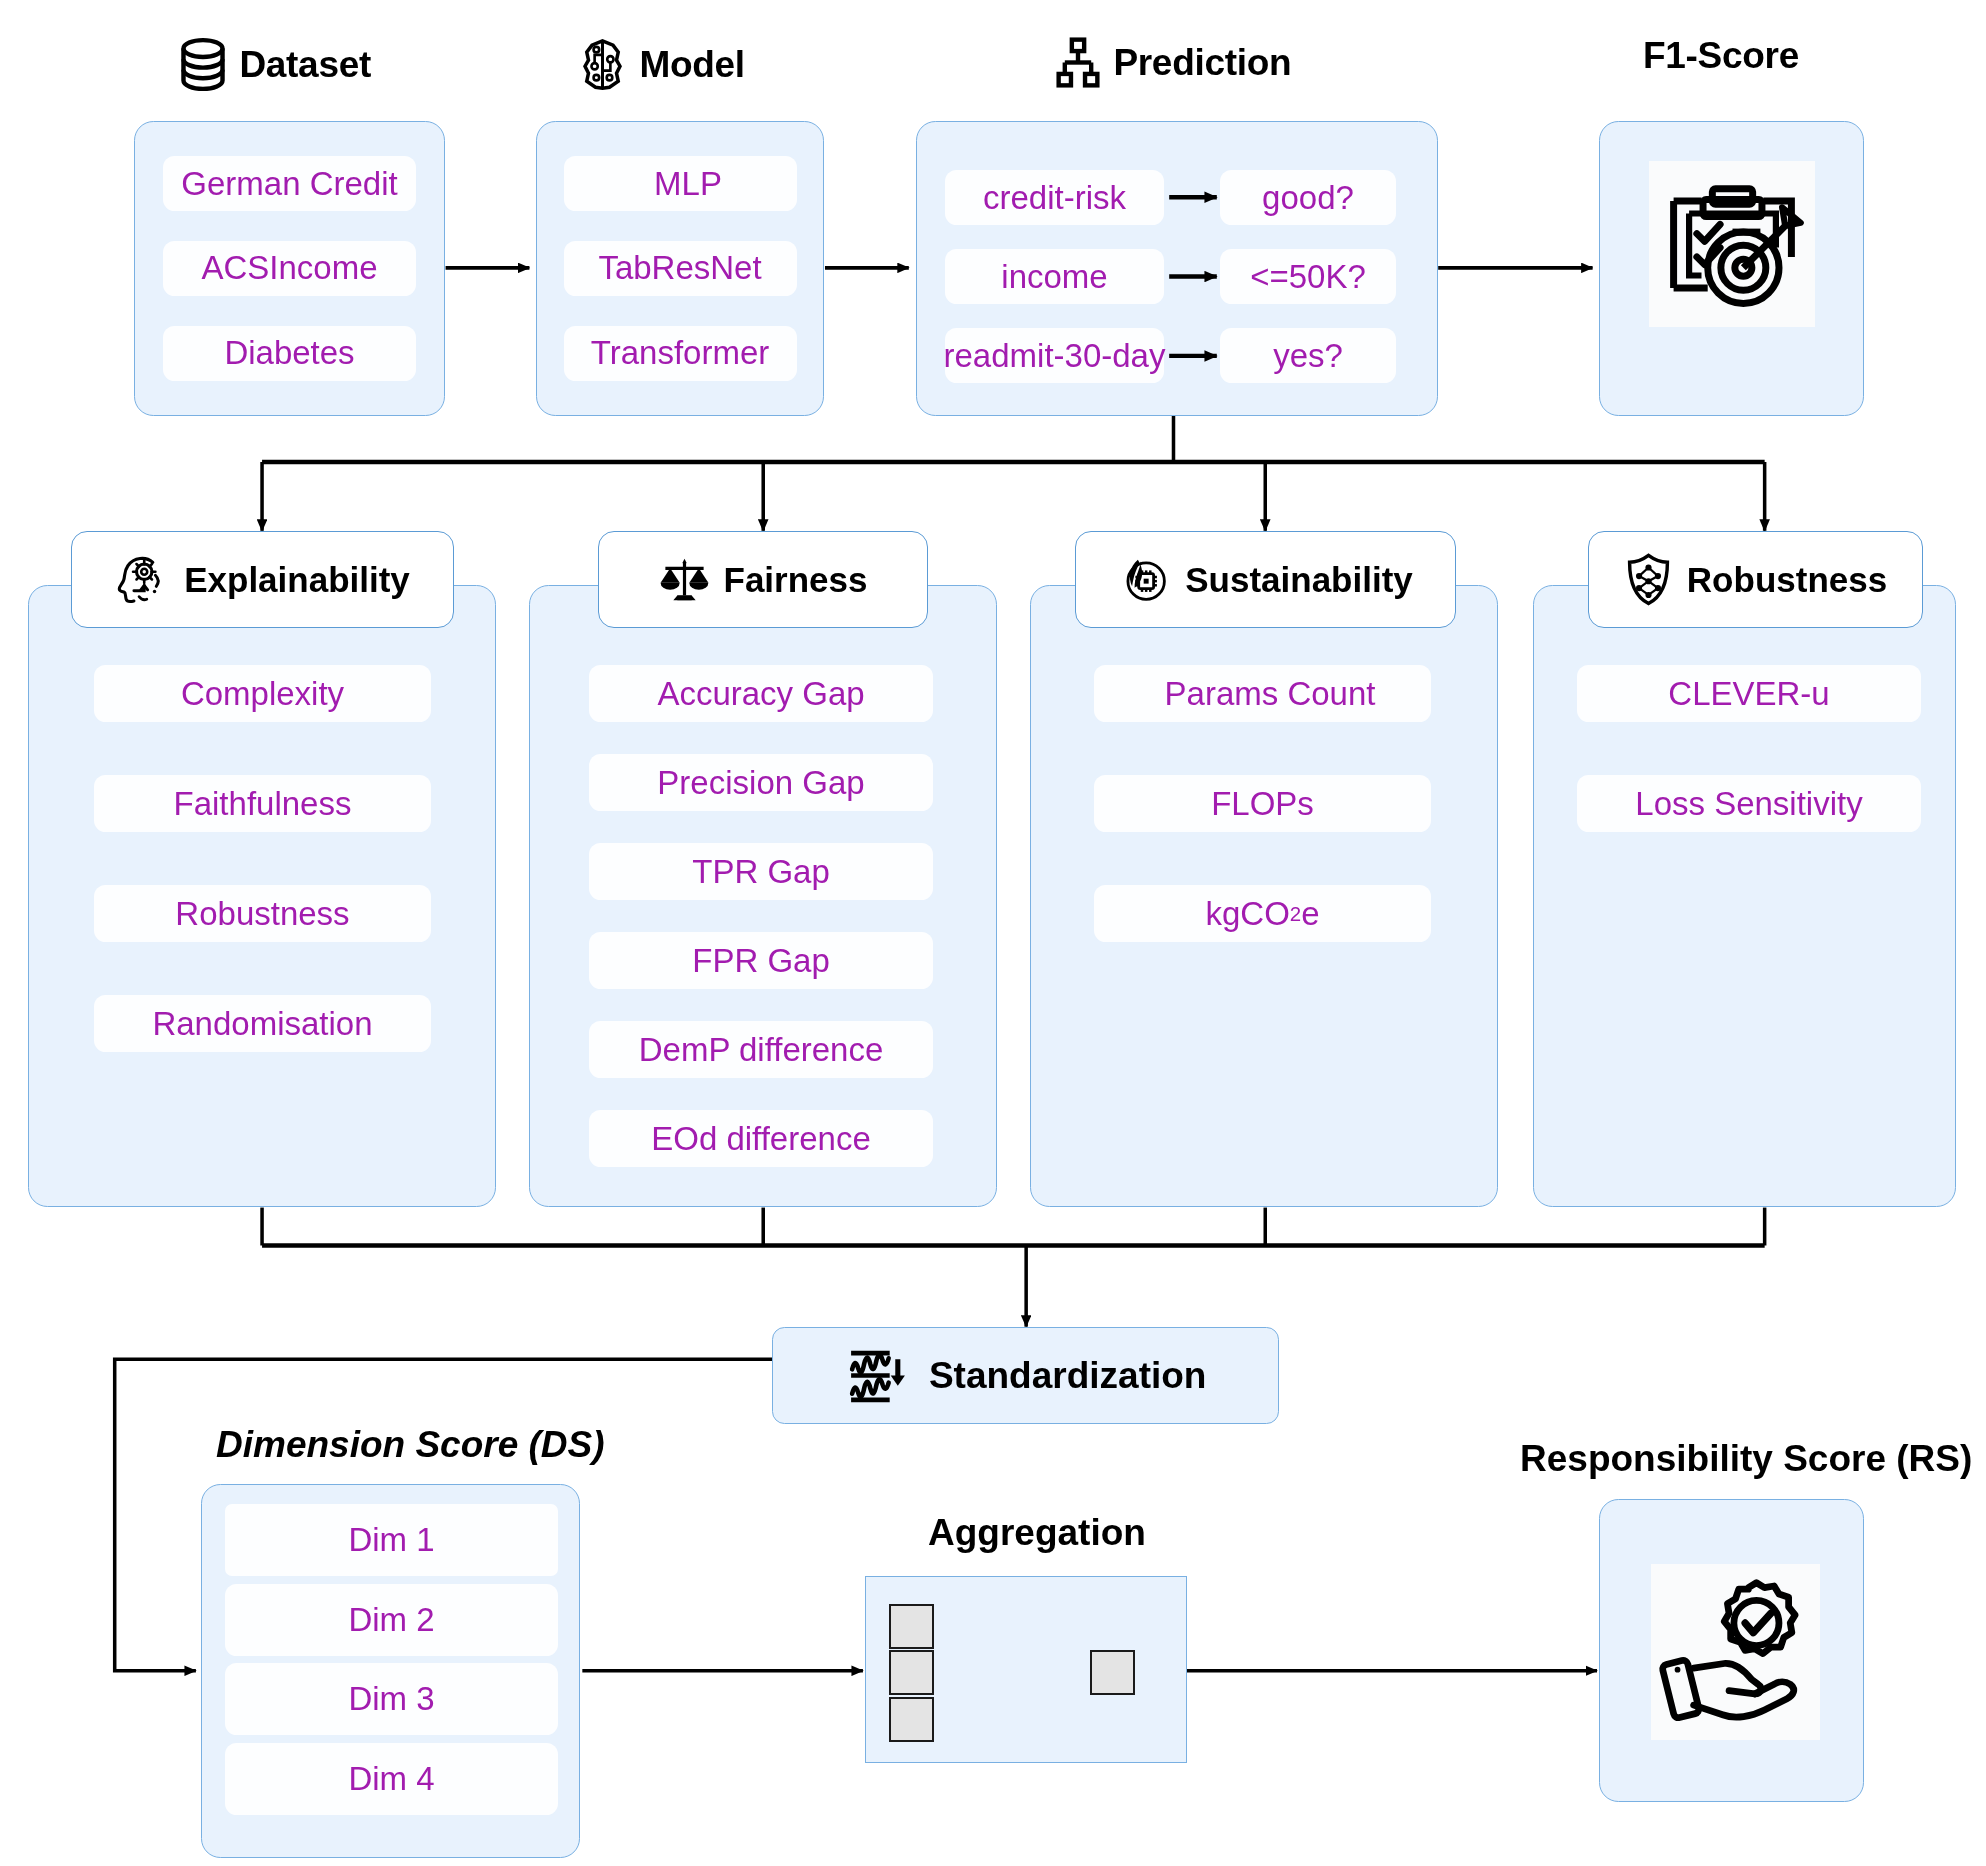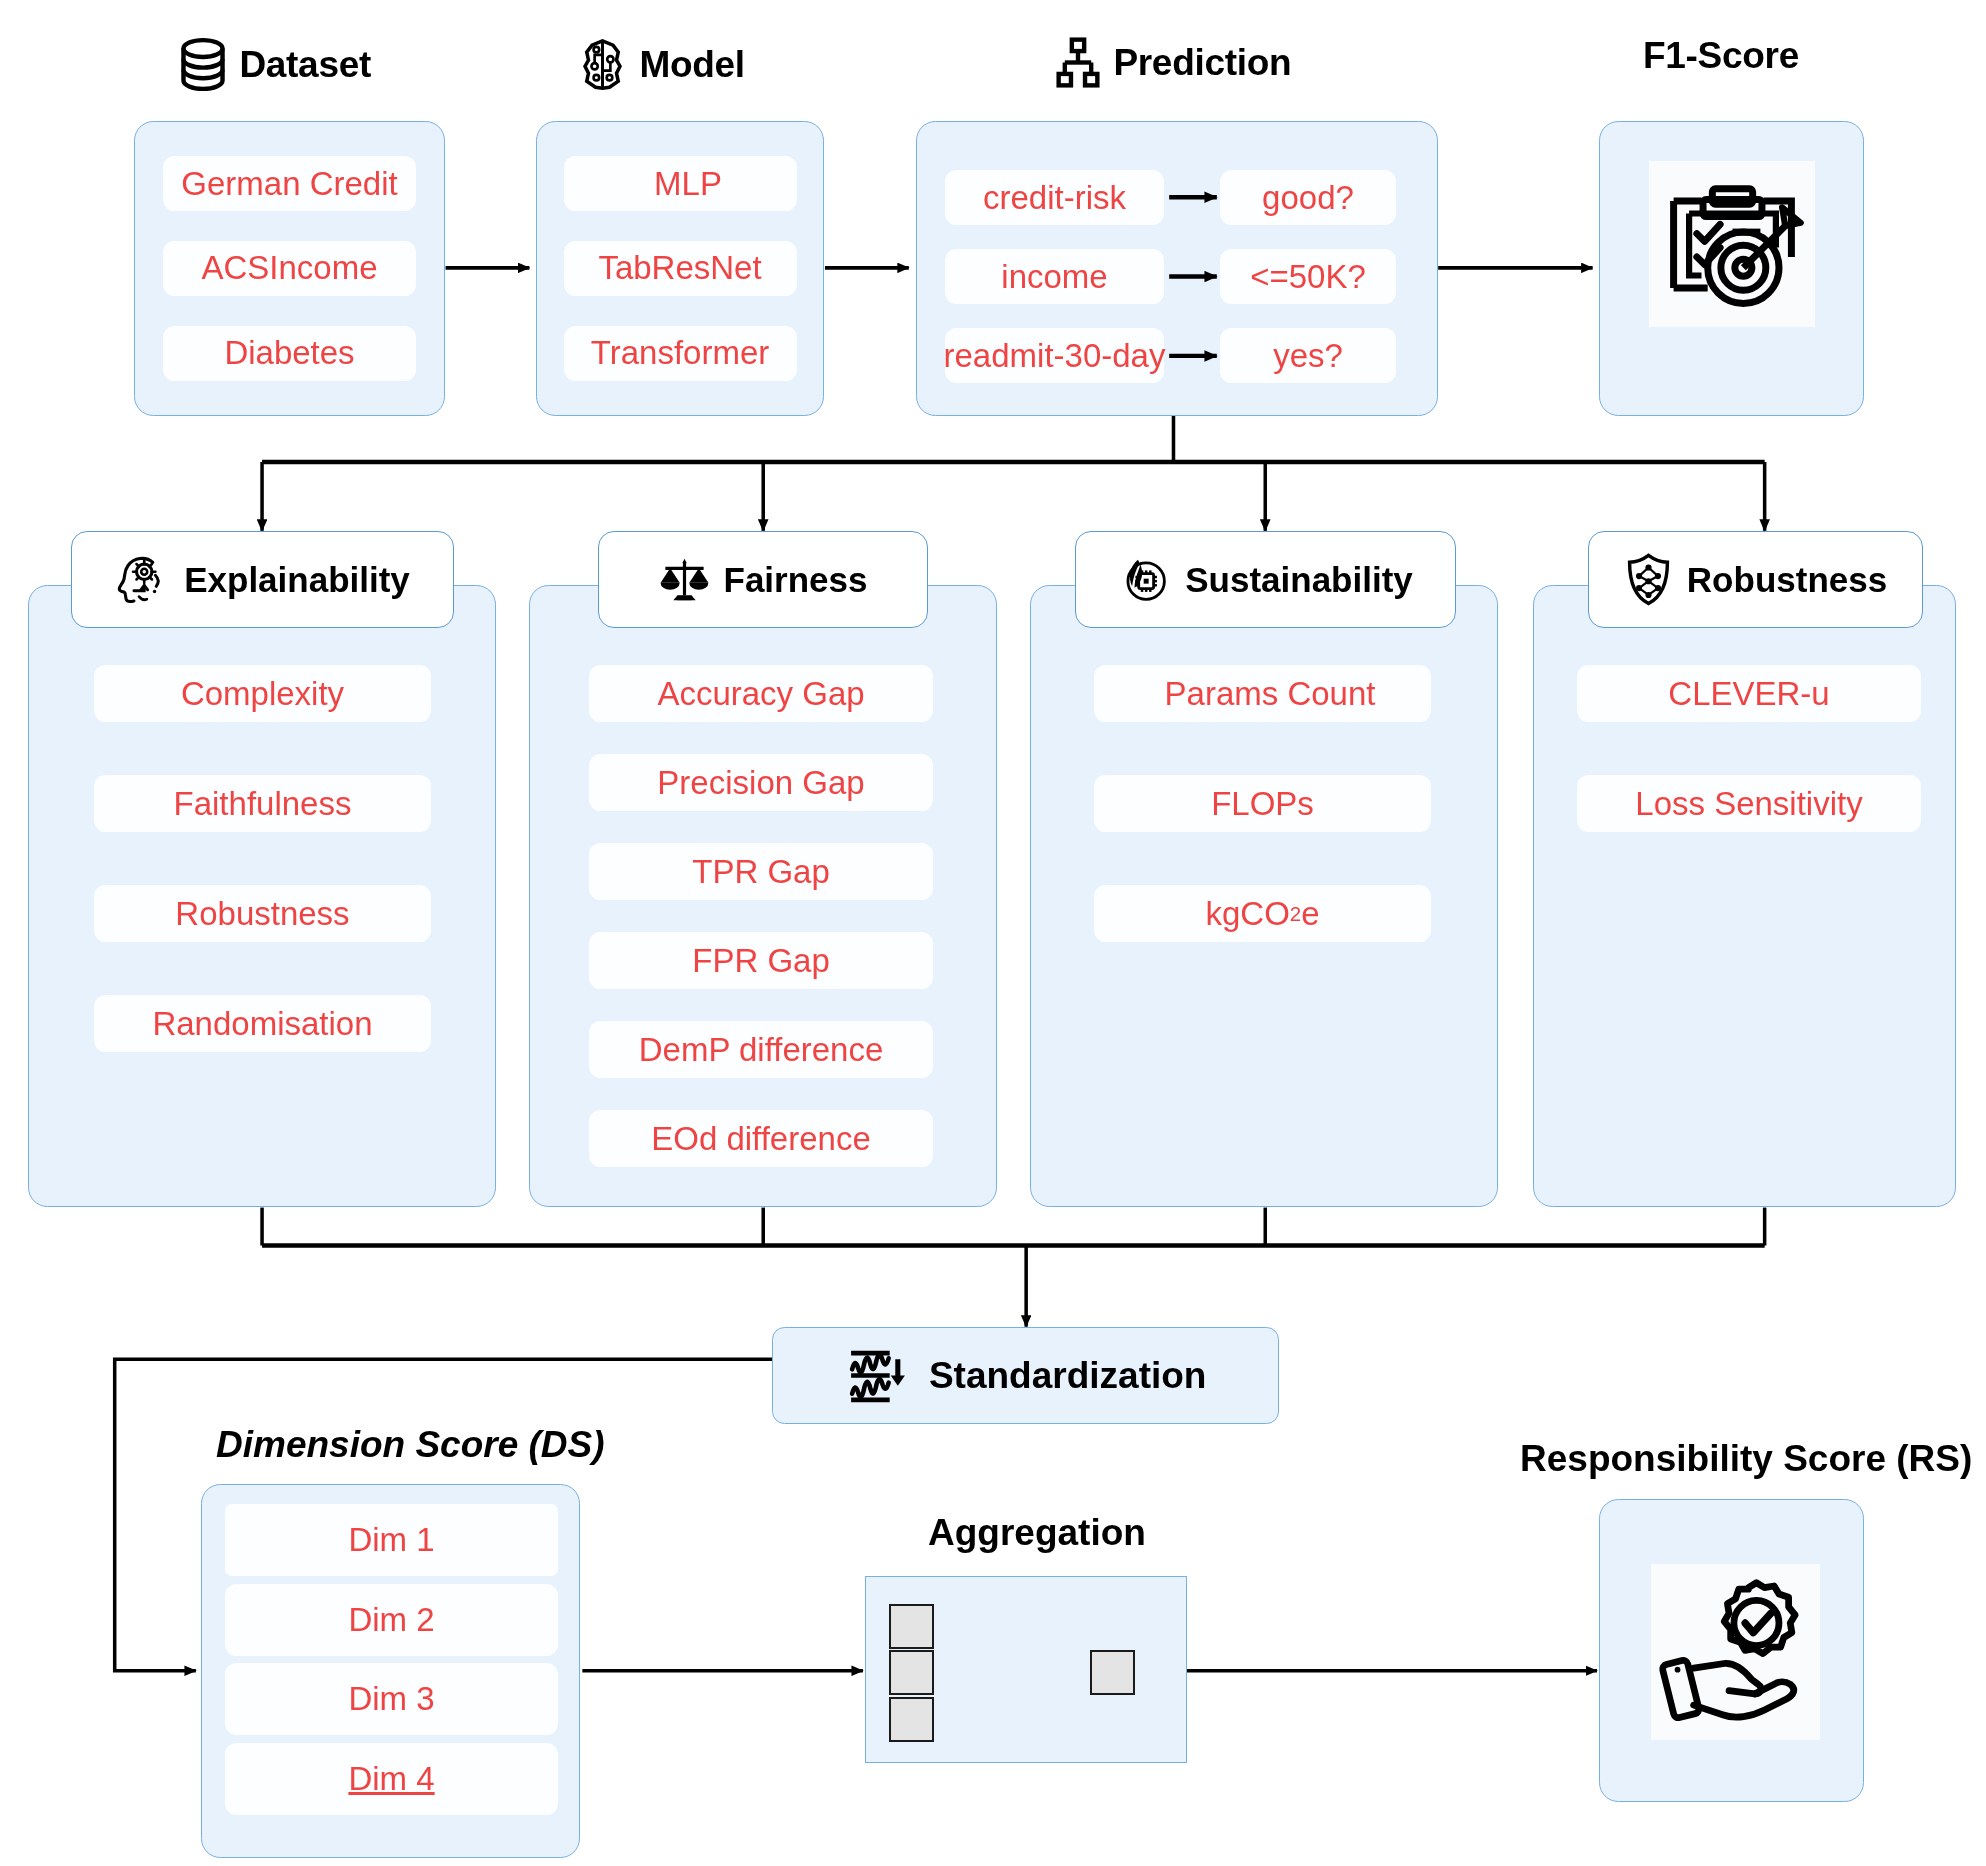--- a/index.html
+++ b/index.html
@@ -34,21 +34,21 @@
   .panel-inner{
     position:absolute;left:0;right:0;top:0;bottom:0;
     display:flex;flex-direction:column;justify-content:center;
     gap:0;
   }
 
   
   .chip{
     background:#fdfeff;
     border-radius:11.5px;
-    color:#ef4444;
+    color:#a21caf;
     font-size:33px;
     display:flex;align-items:center;justify-content:center;
     text-align:center;
     white-space:nowrap;
   }
 
   
   .dim-panel{
     background:#e8f2fd;
     border:1.8px solid #79b0e2;
@@ -359,21 +359,21 @@
       <path d="M45 32 L52 42 L59 32 Z" fill="#000"></path>
     </svg>
     <span style="font-size:37px;font-weight:bold;">Standardization</span>
   </div>
 
   <div class="abs" style="left:216px;top:1412px;font-size:37px;font-weight:bold;white-space:nowrap;font-style:italic;">Dimension Score (DS)</div>
   <div class="abs panel" style="left:201px;top:1472px;width:379px;height:374px;">
     <div class="abs chip" style="left:23px;top:19.4px;width:333px;height:72px;border-radius:7px;">Dim 1</div>
     <div class="abs chip" style="left:23px;top:99px;width:333px;height:72px;">Dim 2</div>
     <div class="abs chip" style="left:23px;top:178px;width:333px;height:72px;">Dim 3</div>
-    <div class="abs chip" style="left:23px;top:258px;width:333px;height:72px;text-decoration:underline;">Dim 4</div>
+    <div class="abs chip" style="left:23px;top:258px;width:333px;height:72px;">Dim 4</div>
   </div>
 
   <div class="abs" style="left:928px;top:1500px;font-size:37px;font-weight:bold;white-space:nowrap;">Aggregation</div>
   <div class="abs rect" style="left:865px;top:1564px;width:322px;height:187px;">
     <div class="gsq" style="left:23px;top:26.5px;width:41px;height:41px;"></div>
     <div class="gsq" style="left:23px;top:73px;width:41px;height:41px;"></div>
     <div class="gsq" style="left:23px;top:120px;width:41px;height:41px;"></div>
     <div class="gsq" style="left:224px;top:73px;width:41px;height:41px;"></div>
   </div>
 

